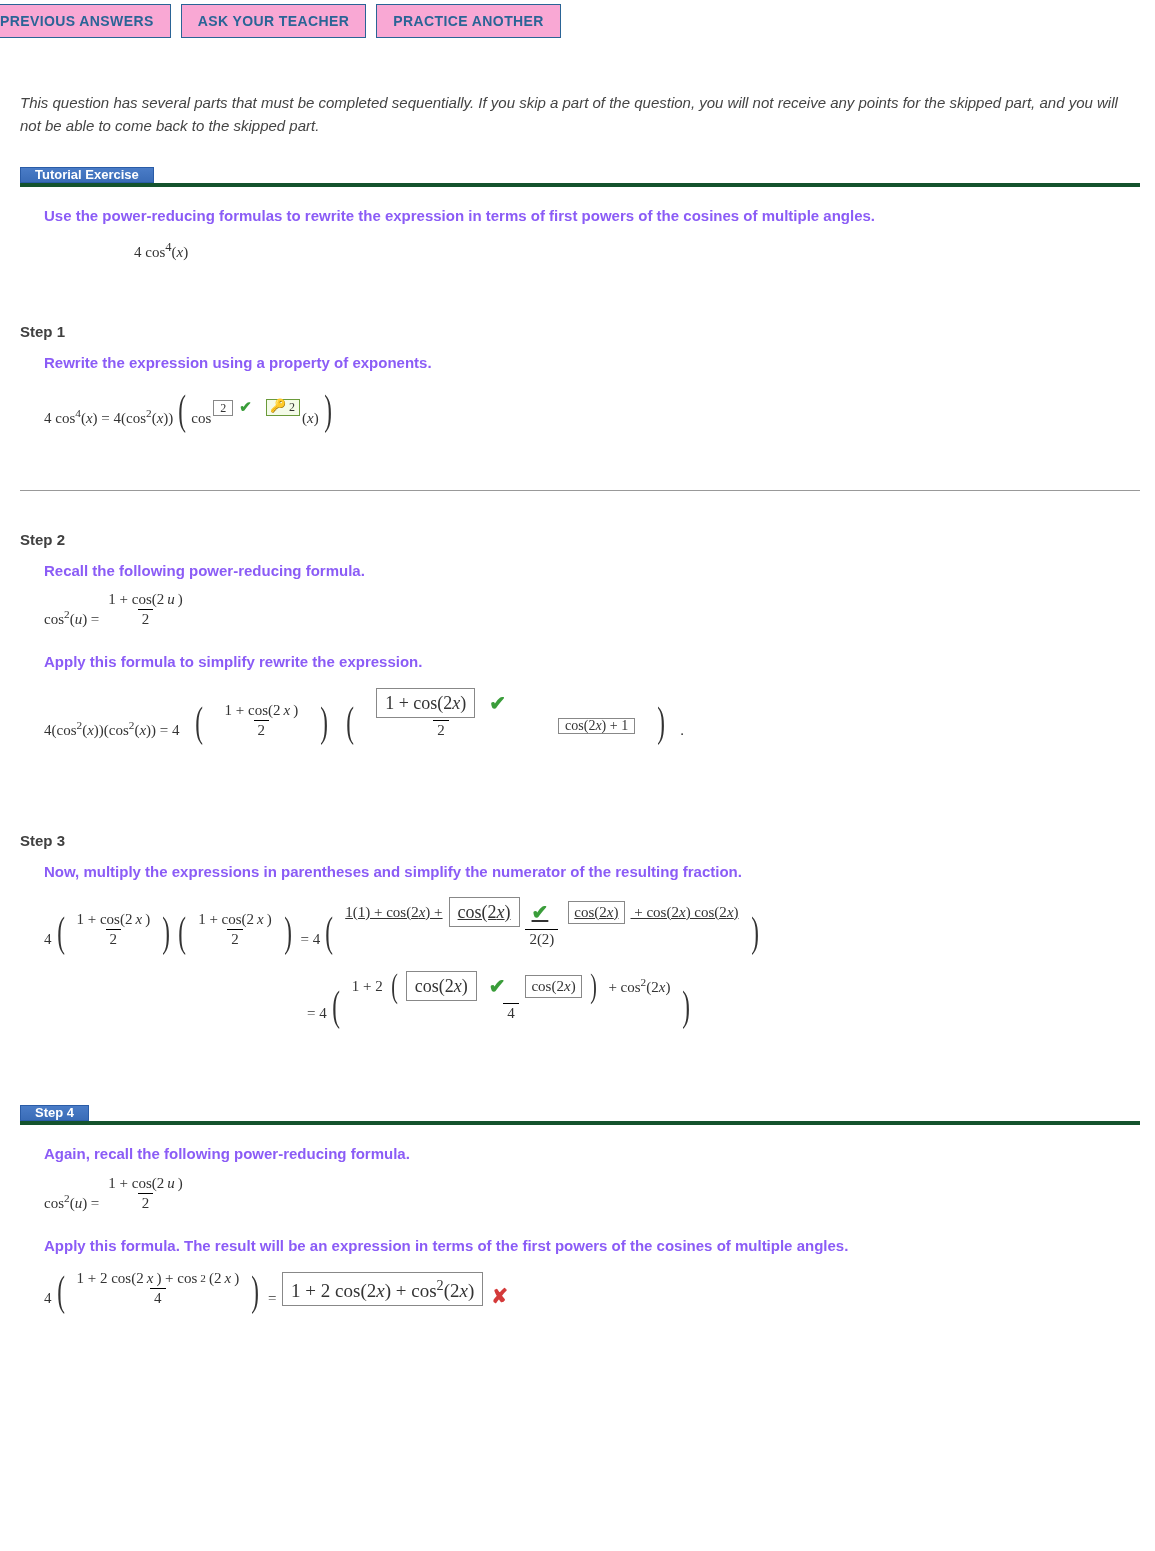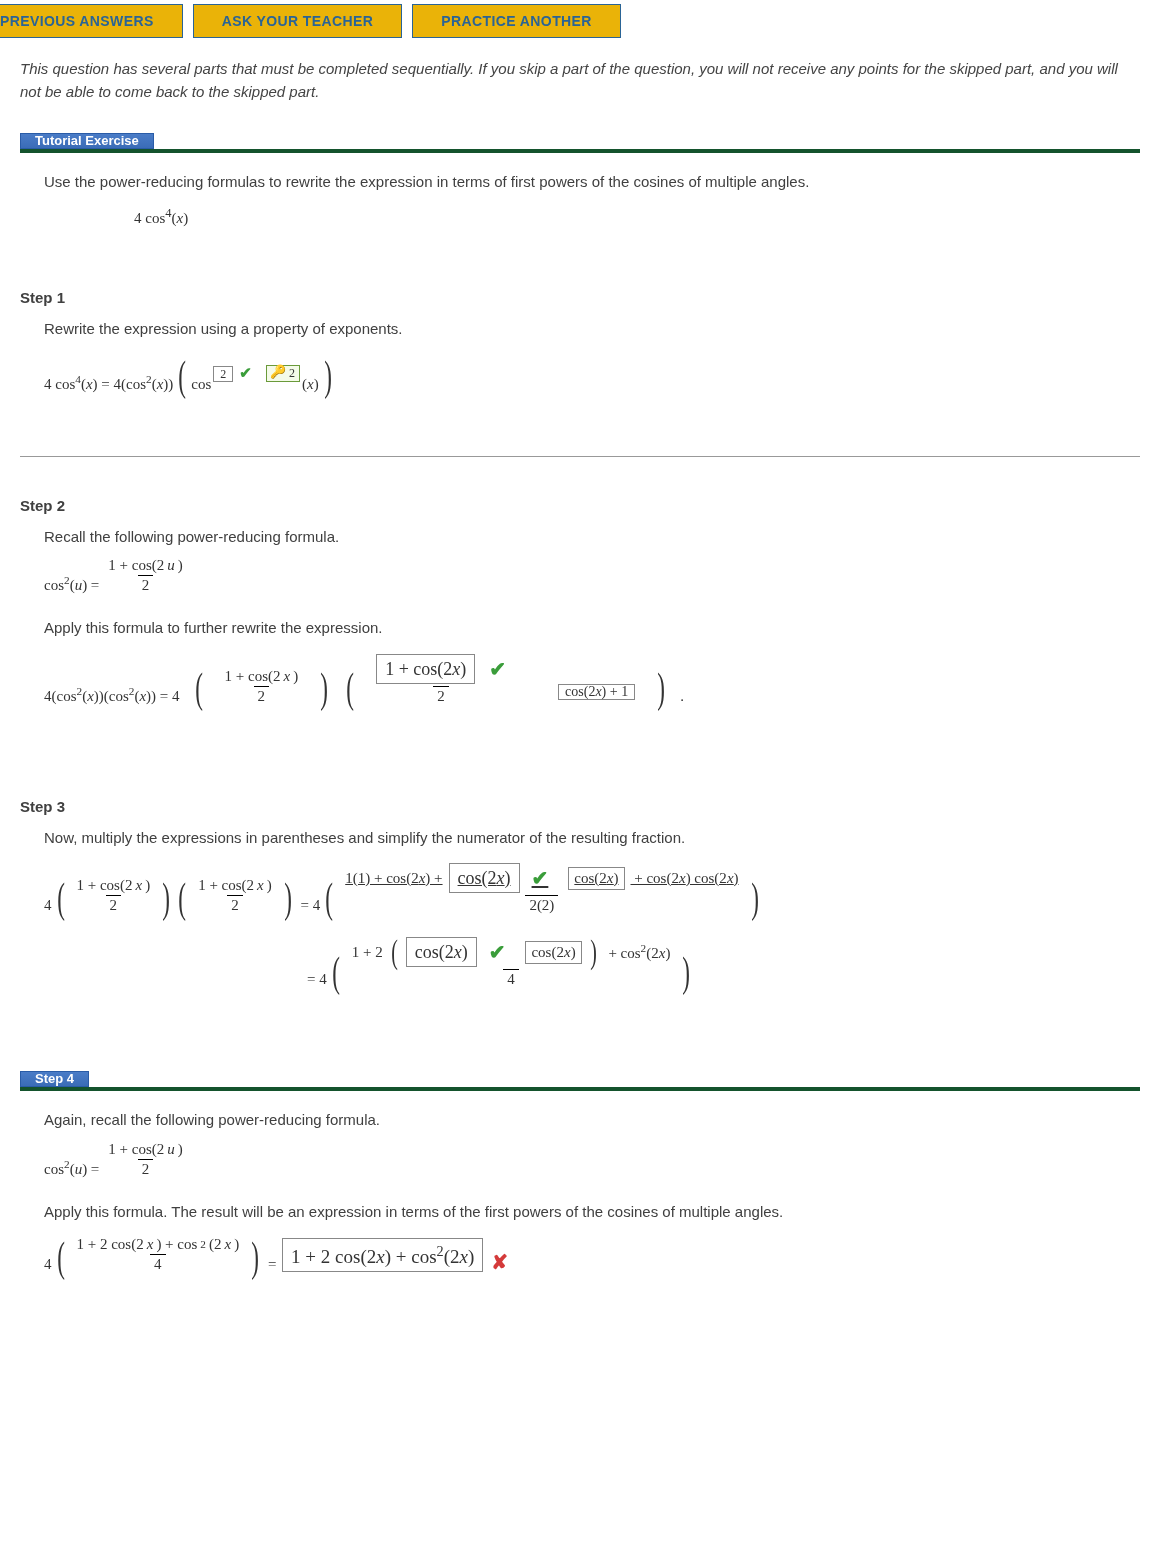--- a/index.html
+++ b/index.html
@@ -11,36 +11,37 @@
     font-size: 15px;
   }
   .top-buttons {
     display: flex;
     gap: 10px;
     padding: 4px 0 20px 0;
   }
   .top-btn {
     border: 1px solid #2a6496;
     color: #2a6496;
-    background: #eab308;
-    padding: 8px 28px;
+    background: #f9a8d4;
+    padding: 8px 16px;
     font-size: 14px;
     font-weight: 600;
     letter-spacing: 0.4px;
     cursor: pointer;
   }
   .top-btn.prev { border-left: none; padding-left: 0;}
   .content {
     padding: 0 15px 40px 20px;
   }
   .intro {
     font-style: italic;
     color: #444;
     line-height: 1.5;
     margin-bottom: 30px;
+    margin-top: 34px;
   }
   .tab-header {
     background: #36c;
     background: #3b6db8;
     background: linear-gradient(#4a7cc7,#3a6cb7);
     color: #fff;
     font-weight: bold;
     font-size: 13px;
     padding: 7px 14px;
     display: inline-block;
@@ -48,22 +49,23 @@
   }
   .tab-bar {
     border-bottom: 4px solid #14532d;
     line-height: 0;
     font-size:0;
   }
   .section {
     padding: 18px 0 10px 24px;
   }
   .section .prompt {
-    color: #404040;
+    color: #8b5cf6;
     line-height: 1.5;
+    font-weight: bold;
   }
   .expr {
     font-family: "Times New Roman", serif;
     margin: 12px 0;
   }
   .step-title {
     font-weight: bold;
     margin: 40px 0 12px 0;
     color: #404040;
   }
@@ -200,21 +202,21 @@
   <div class="step-title">Step 2</div>
   <div class="section" style="padding-top:0;">
     <div class="prompt">Recall the following power-reducing formula.</div>
     <div class="row math indent" style="margin-top:10px;">
       <span>cos<sup>2</sup>(<i>u</i>) = </span>
       <span class="frac">
         <span class="num">1 + cos(2<i>u</i>)</span>
         <span class="den">2</span>
       </span>
     </div>
-    <div class="prompt" style="margin-top:18px;">Apply this formula to further rewrite the expression.</div>
+    <div class="prompt" style="margin-top:18px;">Apply this formula to simplify rewrite the expression.</div>
     <div class="row math" style="margin-top:14px;gap:12px;">
       <span>4(cos<sup>2</sup>(<i>x</i>))(cos<sup>2</sup>(<i>x</i>)) = 4</span>
       <span class="lparen-big">(</span>
       <span class="frac">
         <span class="num">1 + cos(2<i>x</i>)</span>
         <span class="den">2</span>
       </span>
       <span class="rparen-big">)</span>
       <span class="lparen-big">(</span>
       <span class="frac">

